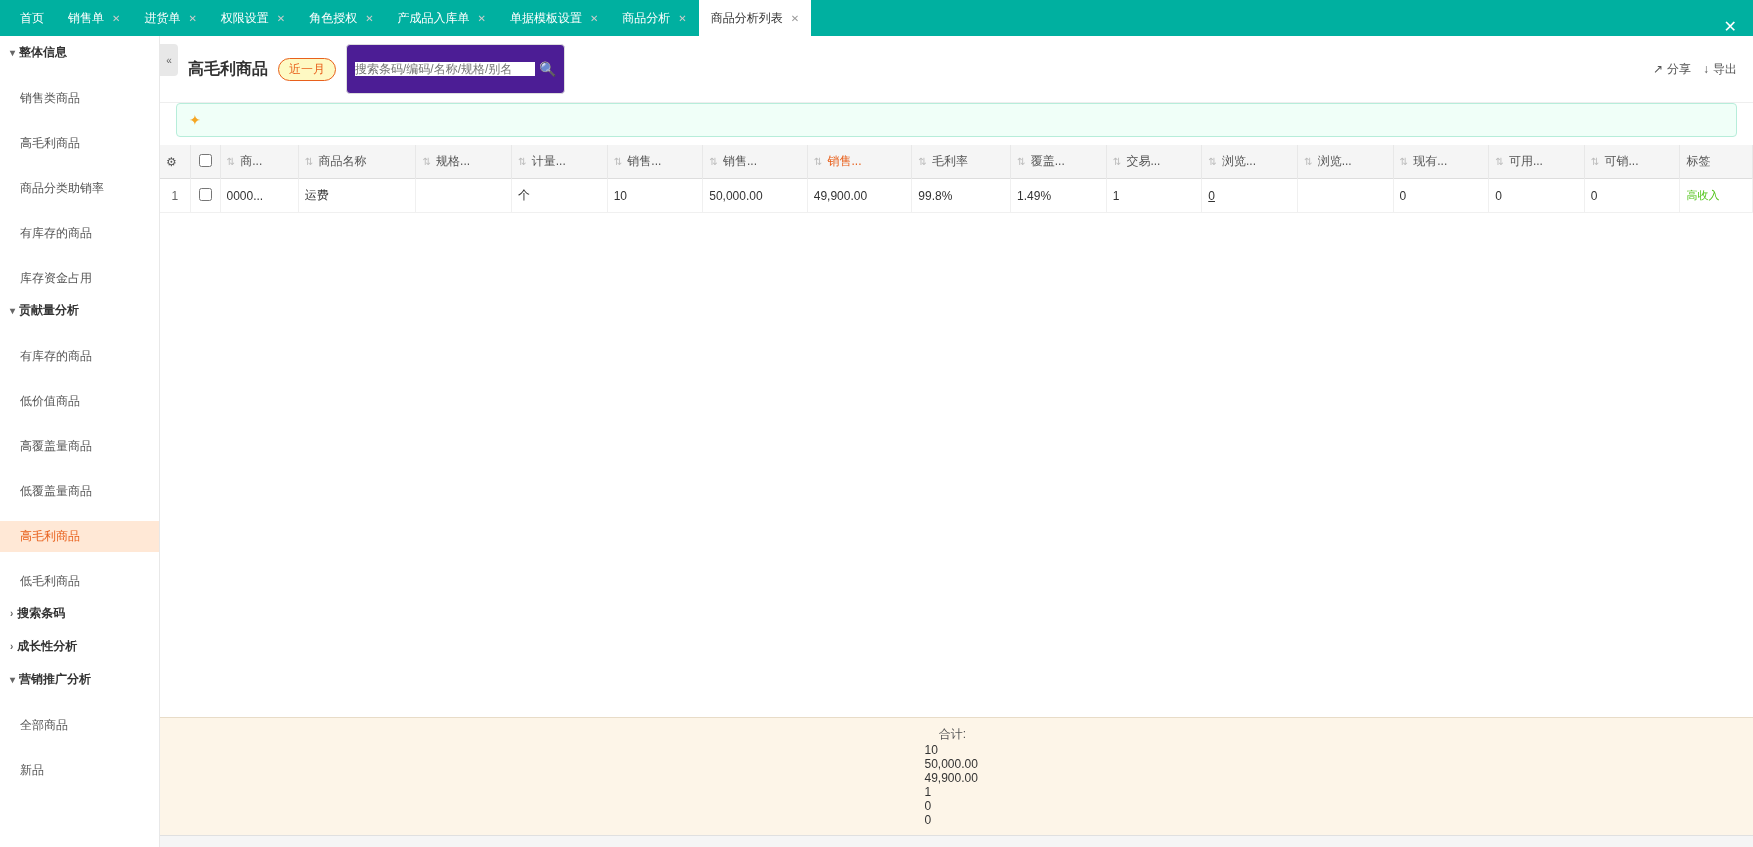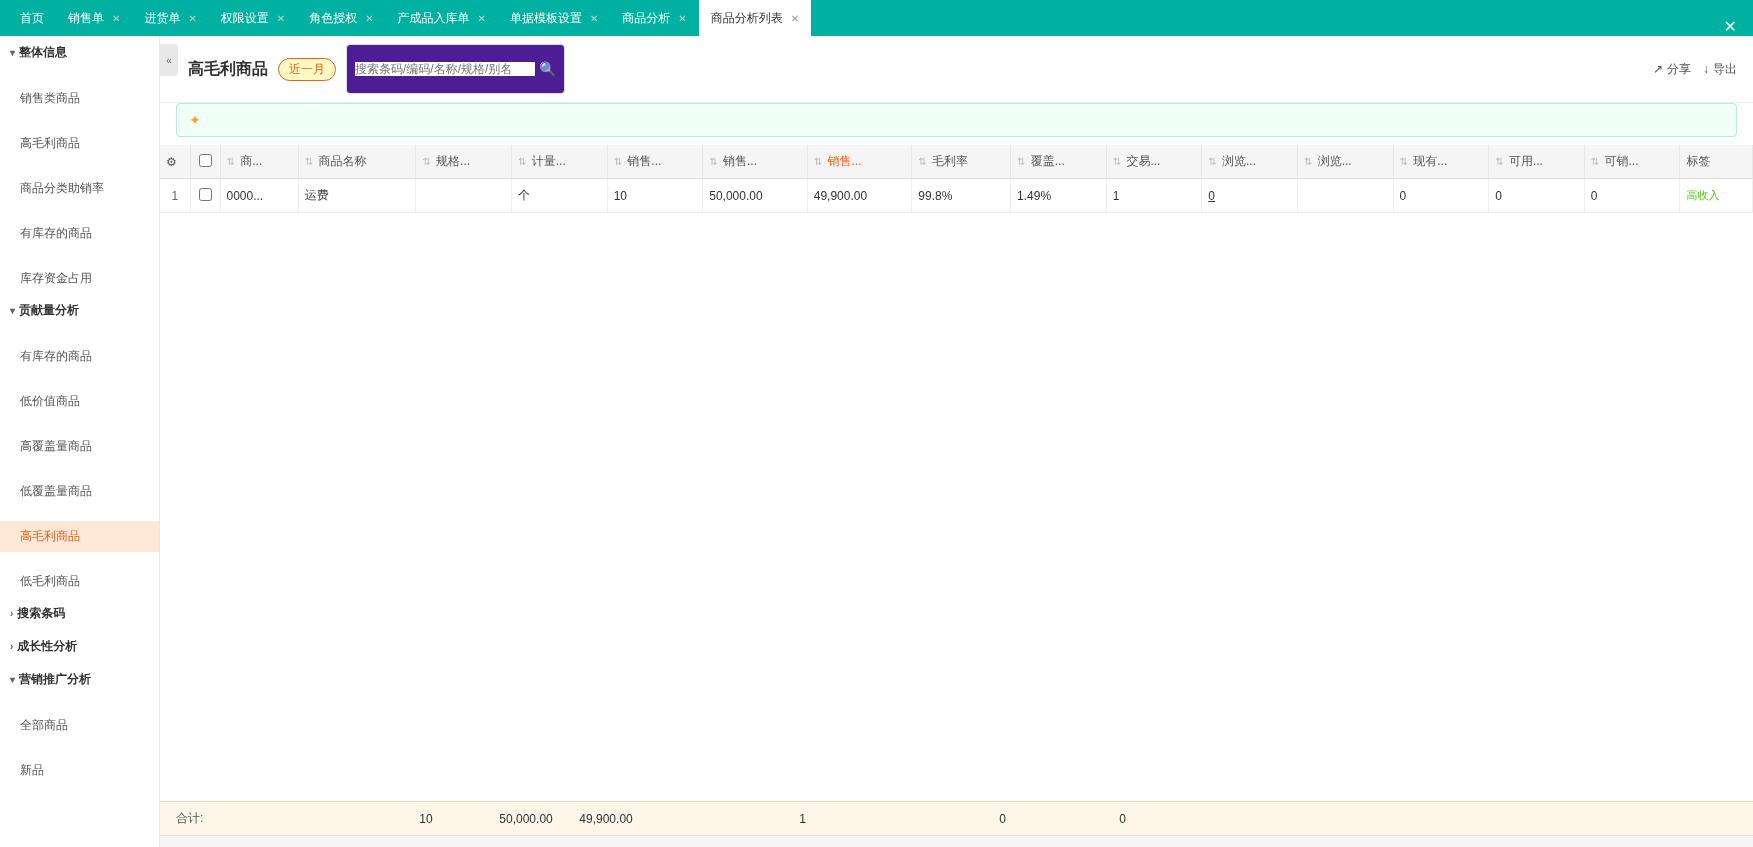--- a/index.html
+++ b/index.html
@@ -215,20 +215,21 @@
     
     .table-footer {
       background: #fdf5e8;
       border-top: 1px solid #e8dcc8;
       padding: 8px 16px;
       display: flex;
       align-items: center;
       gap: 0;
       font-size: 12px;
       color: #333;
+      flex-direction: column;
     }
     .footer-label { color: #555; margin-right: 8px; }
     .footer-cell {
       padding: 0 8px;
       min-width: 80px;
       color: #333;
     }
 
     
     .bottom-scrollbar {

